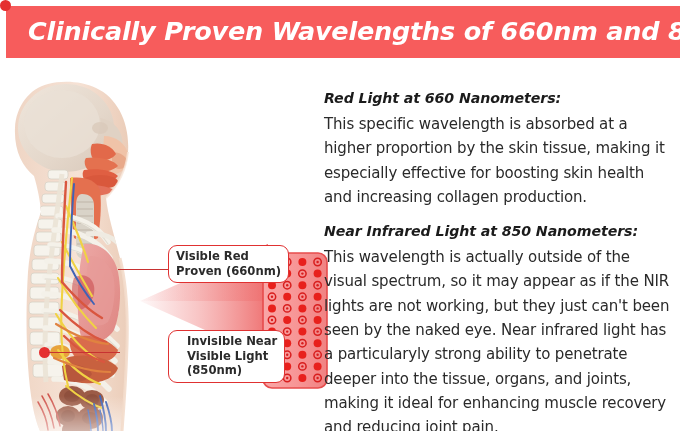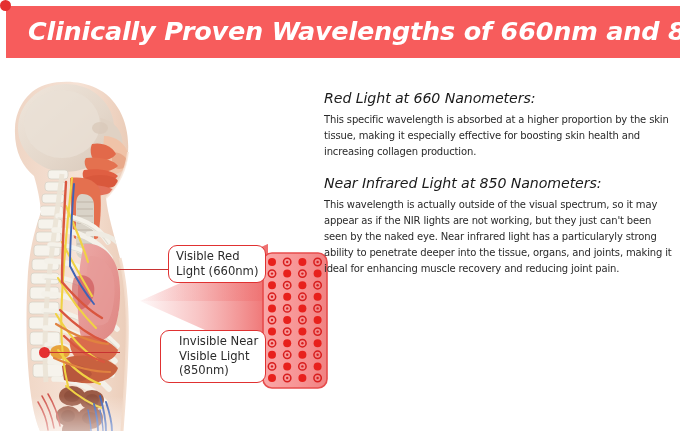--- a/index.html
+++ b/index.html
@@ -49,31 +49,31 @@
 
   
   .text-col {
     position: absolute;
     left: 324px;
     top: 90px;
     width: 352px;
   }
   .sec-head {
     font-family: "DejaVu Sans", sans-serif;
-    font-weight: normal;
+    font-weight: bold;
     font-style: italic;
     font-size: 14.2px;
     color: #1b1b1b;
     letter-spacing: -0.1px;
     margin: 0 0 6px 0;
     white-space: nowrap;
   }
   .sec-body {
     font-family: "DejaVu Sans", sans-serif;
-    font-size: 10px;
+    font-size: 15px;
     color: #2a2a2a;
     line-height: 1.62;
     margin: 0;
     letter-spacing: -0.15px;
   }
   .sec-2 { margin-top: 14px; }
 
   
   .anatomy {
     position: absolute;
@@ -110,27 +110,28 @@
     border: 1.6px solid #E03131;
     border-radius: 9px;
     box-sizing: border-box;
     padding: 3px 7px 4px 7px;
     font-family: "DejaVu Sans", sans-serif;
     font-size: 11.6px;
     line-height: 1.27;
     color: #2b2b2b;
     white-space: nowrap;
     z-index: 6;
+    font-weight: bold;
   }
   #callout-red {
     left: 168px;
     top: 245px;
   }
   #callout-nir {
-    left: 160px;
+    left: 168px;
     top: 330px;
     padding-left: 18px;
   }
 
   
   .leader {
     position: absolute;
     background: #C73232;
     height: 1.4px;
     z-index: 5;
@@ -467,21 +468,21 @@
     </svg>
   </div>
 
   <div class="dot-marker"></div>
   <div class="leader" id="leader-red"></div>
   <div class="dot-marker" id="dot-nir"></div>
   <div class="leader" id="leader-nir-b"></div>
 
   <div class="callout" id="callout-red">
     <div>Visible Red</div>
-    <div>Light (660nm)</div>
+    <div>Proven (660nm)</div>
   </div>
 
   <div class="callout" id="callout-nir">
     <div>Invisible Near</div>
     <div>Visible Light</div>
     <div>(850nm)</div>
   </div>
 
   <div class="text-col">
     <div class="sec-1">

